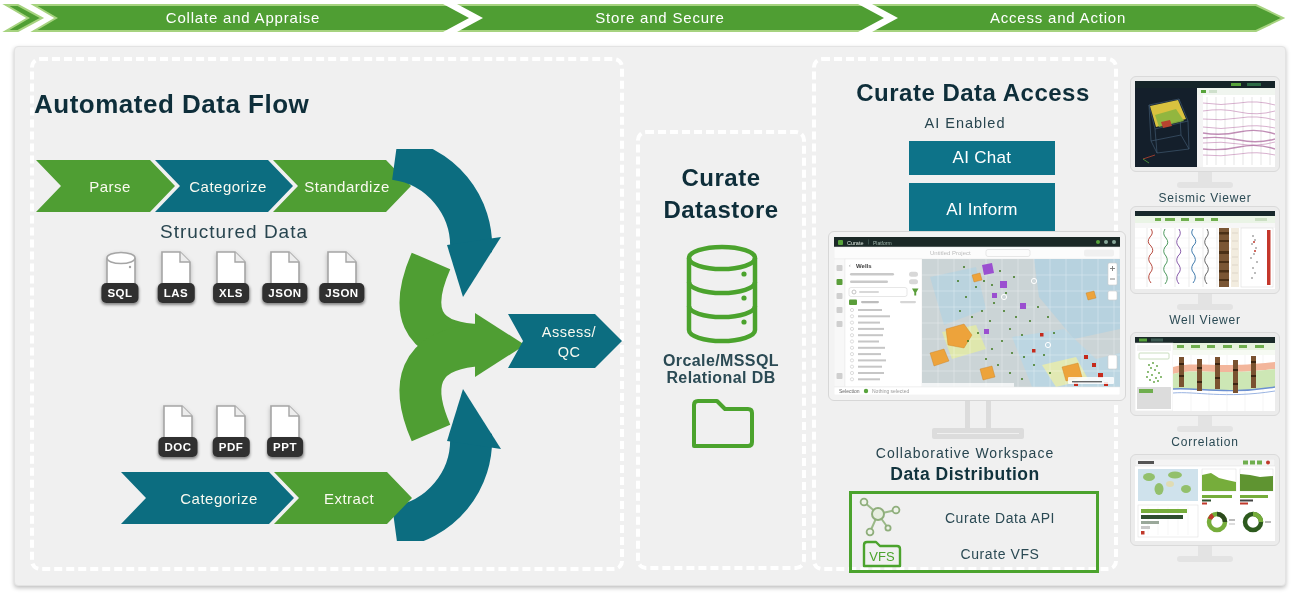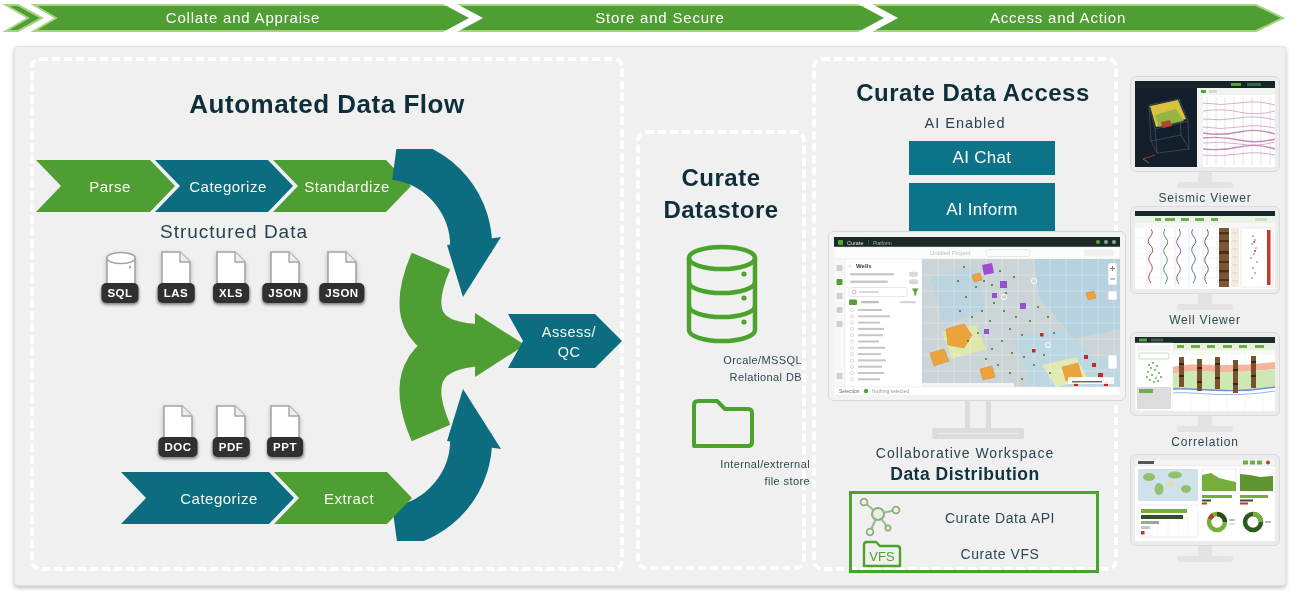--- a/index.html
+++ b/index.html
@@ -7,24 +7,24 @@
   #stage{position:relative;width:1300px;height:594px;}
   .abs{position:absolute;box-sizing:border-box;}
   
   .panel{left:14px;top:46px;width:1272px;height:540px;background:#f0f0f0;border:1px solid #e3e3e3;
     border-radius:4px;box-shadow:0 2px 4px rgba(0,0,0,.25);}
   .dashed{border:4px dashed #ffffff;border-radius:10px;}
   .box-left{left:30px;top:57px;width:594px;height:514px;}
   .box-mid{left:636px;top:130px;width:170px;height:440px;}
   .box-right{left:812px;top:57px;width:306px;height:514px;}
   
-  .h1{font-weight:bold;color:#0e2e3a;font-size:26px;letter-spacing:.5px;text-align:center;}
+  .h1{font-weight:bold;color:#0e2e3a;font-size:26px;letter-spacing:.5px;}
   .h2{font-weight:bold;color:#0e2e3a;font-size:24px;letter-spacing:.5px;text-align:center;line-height:32px;}
   .lbl{color:#28454f;letter-spacing:1px;text-align:center;}
-  .cap{color:#2b4a54;font-size:11px;line-height:17px;text-align:right;letter-spacing:.4px;}
+  .cap{color:#2b4a54;font-size:16px;line-height:17px;text-align:center;letter-spacing:.4px;font-weight:bold;}
   .chev-text{font-size:15px;fill:#fafaf0;letter-spacing:.5px;}
   .banner-text{font-size:15px;fill:#ffffff;letter-spacing:.8px;}
   
   .ficon{position:absolute;width:48px;height:58px;}
   .ficon svg{position:absolute;left:7px;top:0;filter:drop-shadow(0 2px 2px rgba(0,0,0,.25));}
   .badge{position:absolute;left:50%;transform:translateX(-50%);bottom:6px;background:#303030;color:#fff;
     font-size:11.5px;font-weight:bold;letter-spacing:.5px;padding:4px 6px;border-radius:5px;
     box-shadow:0 2px 3px rgba(0,0,0,.45);white-space:nowrap;}
   
   .ai-btn{left:93px;width:146px;height:34px;background:#0d7389;color:#fff;font-size:17px;
@@ -171,24 +171,20 @@
       <circle cx="62" cy="54" r="2.6" fill="#4ba32d"></circle>
       <circle cx="62" cy="78" r="2.6" fill="#4ba32d"></circle>
     </svg>
     <div class="abs cap" style="left:0;right:0;top:218px">
       <div>Orcale/MSSQL</div>
       <div>Relational DB</div>
     </div>
     <svg class="abs" style="left:50px;top:262px" width="66" height="54" viewBox="0 0 66 54">
       <path d="M4,50 L4,9 Q4,5 8,5 L27,5 L35,13 L58,13 Q62,13 62,17 L62,46 Q62,50 58,50 Z" fill="none" stroke="#4ba32d" stroke-width="4" stroke-linejoin="round"></path>
     </svg>
-    <div class="abs cap" style="left:-8px;right:-8px;top:322px">
-      <div>Internal/extrernal</div>
-      <div>file store</div>
-    </div>
   </div>
 
   <div class="abs dashed box-right">
     <div class="abs h2" style="left:16px;right:0;top:16px">Curate Data Access</div>
     <div class="abs lbl" style="left:0;right:0;top:54px;font-size:14.5px">AI Enabled</div>
     <div class="abs ai-btn" style="top:80px">AI Chat</div>
     <div class="abs ai-btn" style="top:122px;height:53px">AI Inform</div>
 
     <div class="abs main-monitor">
       <svg width="286" height="158" viewBox="0 0 286 158" style="background:#ffffff">

